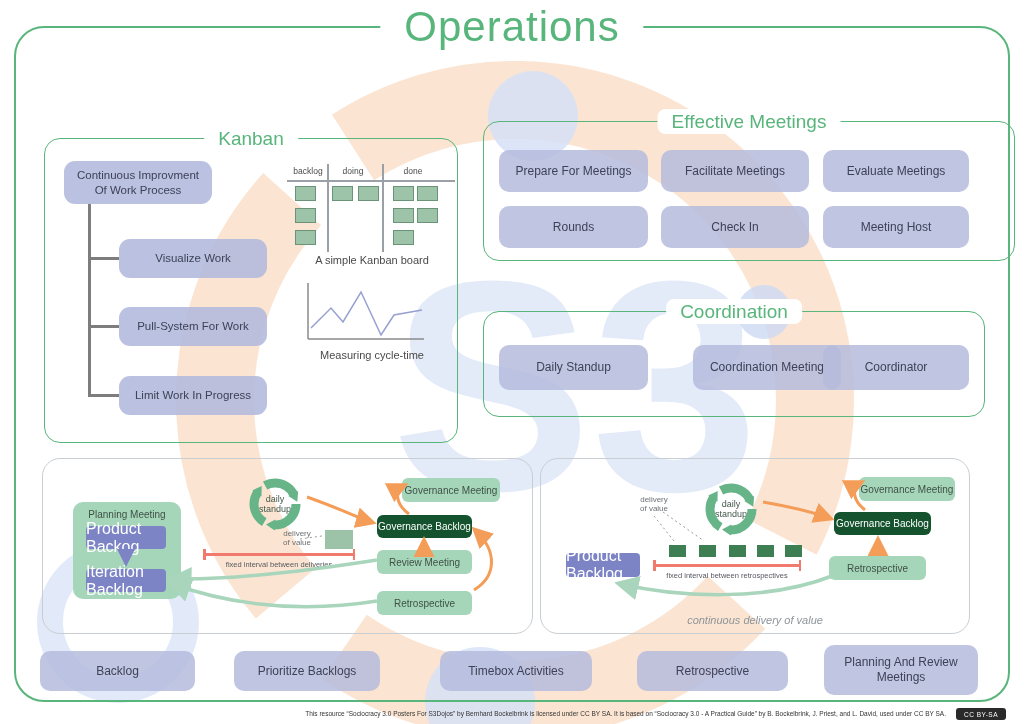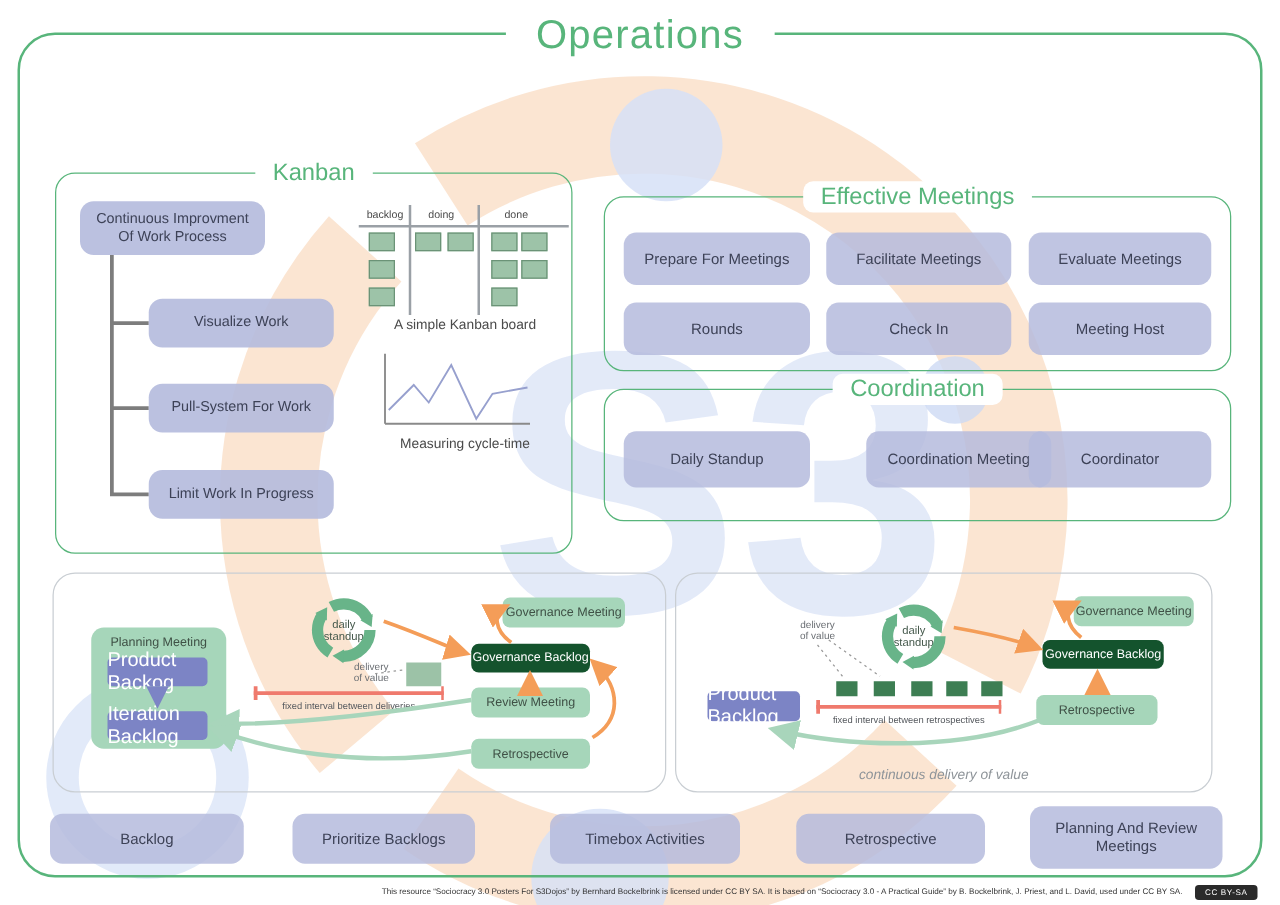--- a/index.html
+++ b/index.html
@@ -6,21 +6,21 @@
   .poster{position:relative;width:1024px;height:724px;background:#fff;overflow:hidden;
           font-family:"Liberation Sans",sans-serif;}
   .wm{position:absolute;left:0;top:0;z-index:0;}
   
   .panel{position:absolute;border:1.5px solid #58b57b;border-radius:16px;z-index:1;}
   .outer{border-width:2px;border-radius:30px;}
   .gpanel{position:absolute;border:1.5px solid #c9ced3;border-radius:18px;z-index:1;}
   .legend{position:absolute;top:-13px;left:50%;transform:translateX(-50%);
           background:#fff;padding:0 14px;font-size:19px;line-height:25px;color:#58b57b;
           white-space:nowrap;border-radius:8px;}
-  .legend-main{top:-22px;font-size:32px;line-height:42px;padding:0 24px;letter-spacing:1px;}
+  .legend-main{top:-22px;font-size:42px;line-height:42px;padding:0 24px;letter-spacing:1px;}
   .subtitle{position:absolute;left:0;width:1024px;top:66px;text-align:center;
             font-size:26px;font-style:italic;color:#5fbb84;z-index:1;}
   
   .card{position:absolute;background:rgba(181,187,221,0.85);border-radius:10px;
         display:flex;align-items:center;justify-content:center;text-align:center;
         font-size:12px;color:#3d4257;line-height:1.25;padding:2px 8px;box-sizing:border-box;z-index:2;}
   
   .gbox{position:absolute;background:#a6d6ba;border-radius:6px;display:flex;align-items:center;
         justify-content:center;text-align:center;font-size:10px;color:#3f5146;z-index:2;}
   .obox{position:absolute;background:#14532d;border-radius:6px;display:flex;align-items:center;
@@ -102,21 +102,21 @@
     <div class="kcard" style="left:348px;top:91px;"></div>
     <div class="bcaption" style="left:242px;top:115px;width:170px;">A simple Kanban board</div>
 
     <svg class="overlay" style="left:255px;top:136px;" width="130" height="72">
       <path d="M 8,8 V 64 M 8,64 H 124" stroke="#8a8a8a" stroke-width="1.5" fill="none"></path>
       <polyline points="11,53 31,33 43,47 61,17 81,60 94,40 122,35" stroke="#97a0ce" stroke-width="1.5" fill="none"></polyline>
     </svg>
     <div class="bcaption" style="left:242px;top:210px;width:170px;">Measuring cycle-time</div>
   </div>
 
-  <div class="panel" style="left:483px;top:157px;width:500px;height:138px;">
+  <div class="panel" style="left:483px;top:121px;width:500px;height:138px;padding-left:30px;">
     <div class="legend">Effective Meetings</div>
     <div class="card" style="left:15px;top:28px;width:149px;height:42px;">Prepare For Meetings</div>
     <div class="card" style="left:177px;top:28px;width:148px;height:42px;">Facilitate Meetings</div>
     <div class="card" style="left:339px;top:28px;width:146px;height:42px;">Evaluate Meetings</div>
     <div class="card" style="left:15px;top:84px;width:149px;height:42px;">Rounds</div>
     <div class="card" style="left:177px;top:84px;width:148px;height:42px;">Check In</div>
     <div class="card" style="left:339px;top:84px;width:146px;height:42px;">Meeting Host</div>
   </div>
 
   <div class="panel" style="left:483px;top:311px;width:500px;height:104px;">

